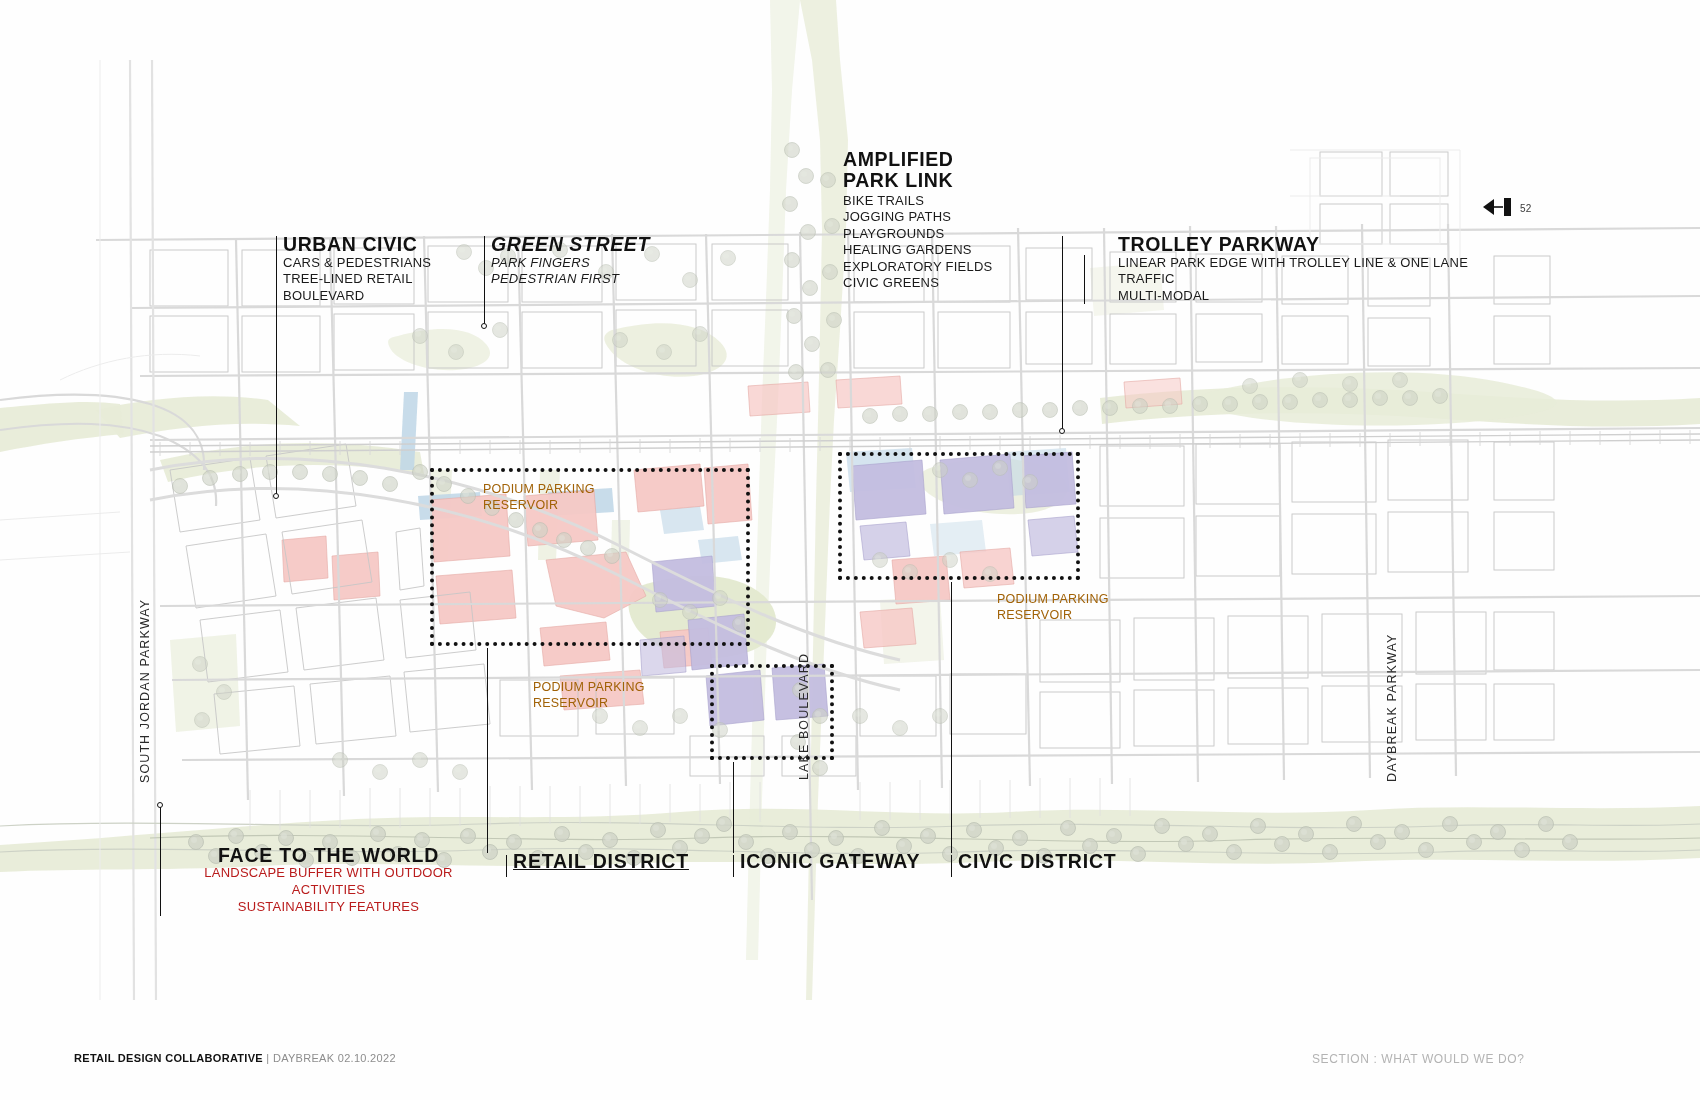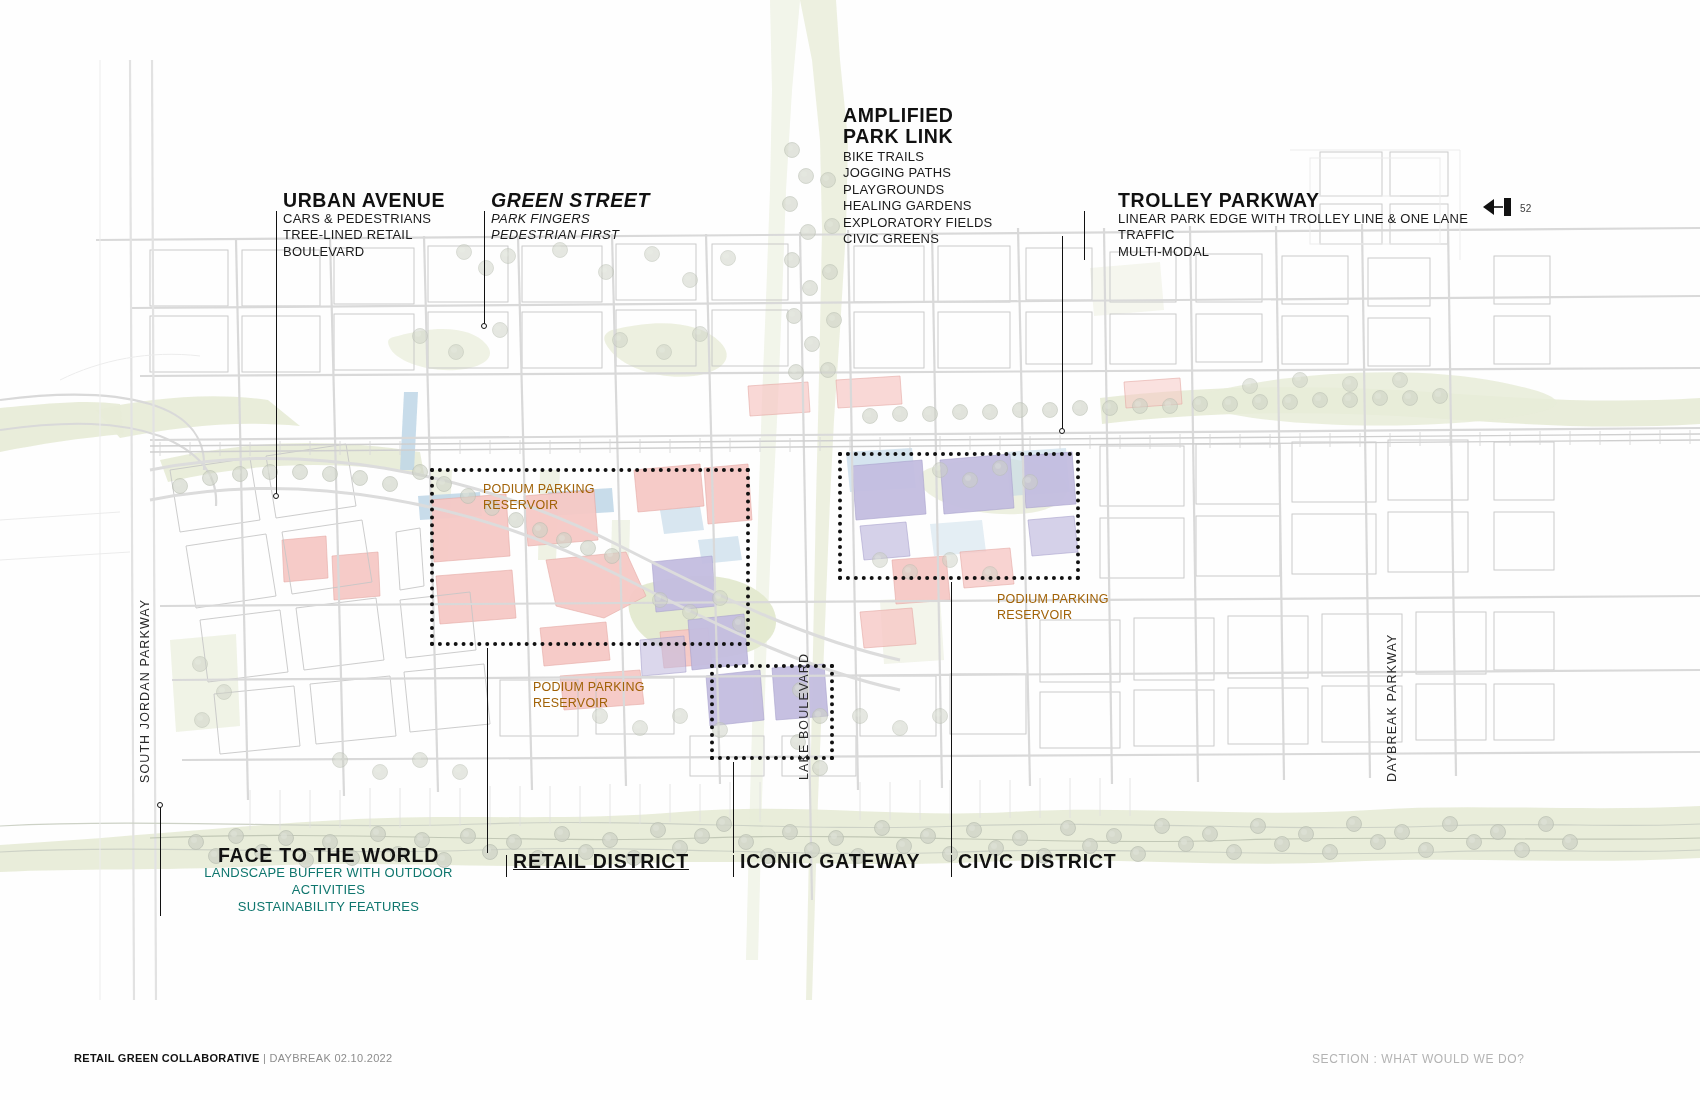--- a/index.html
+++ b/index.html
@@ -21,21 +21,21 @@
   }
 
   
   #map-layer {
     position: absolute;
     left: 0; top: 0; width: 1700px; height: 1100px;
   }
   #map-svg { display:block; width:1700px; height:1100px; }
 
   
-  .callout { position: absolute; }
+  .callout { position: absolute; margin-top: 44px; }
   .callout .ttl {
     font-weight: bold;
     font-size: 19.5px;
     letter-spacing: 0.6px;
     line-height: 1.08;
     color: #111;
     white-space: pre-line;
   }
   .callout .sub {
     font-size: 13px;
@@ -65,21 +65,21 @@
     background: #fff;
   }
 
   
   .blabel { position: absolute; padding-left: 7px; }
   .blabel .bar { position:absolute; left:0; top:2px; height:20px; width:1px; background:#111; }
   .blabel .ttl {
     font-weight: bold; font-size: 19.5px; letter-spacing: 0.8px; color:#111;
     line-height: 1.05; white-space: pre-line;
   }
-  .blabel .sub { font-size: 13px; letter-spacing:0.25px; line-height:1.3; color:#0f766e; white-space: pre-line;}
+  .blabel .sub { font-size: 13px; letter-spacing:0.25px; line-height:1.3; color:#b91c1c; white-space: pre-line;}
 
   
   .maptext {
     position: absolute;
     font-size: 12.5px;
     letter-spacing: 0.2px;
     line-height: 1.26;
     color: #a16207;
     white-space: pre-line;
   }
@@ -577,21 +577,21 @@
   </svg>
   </div>
 
   <div class="dbox" style="left:430px; top:468px; width:320px; height:178px;"></div>
   <div class="dbox" style="left:838px; top:452px; width:242px; height:128px;"></div>
   <div class="dbox" style="left:710px; top:664px; width:124px; height:96px;"></div>
 
 
   <div class="callout withbar" style="left:276px; top:190px; width:200px;">
     <span class="bar"></span>
-    <div class="ttl">URBAN AVENUE</div>
+    <div class="ttl">URBAN CIVIC</div>
     <div class="sub">CARS &amp; PEDESTRIANS
 TREE-LINED RETAIL BOULEVARD</div>
   </div>
   <div class="leader v" style="left:276px; top:236px; height:260px;"></div>
   <div class="dot" style="left:273px; top:493px;"></div>
 
   <div class="callout withbar" style="left:484px; top:190px; width:180px;font-style:italic;">
     <span class="bar"></span>
     <div class="ttl">GREEN STREET</div>
     <div class="sub">PARK FINGERS
@@ -661,19 +661,19 @@
   <div id="north-arrow">
     <svg width="36" height="22" viewBox="0 0 36 22" xmlns="http://www.w3.org/2000/svg">
       <path d="M2,11 L13,3 L13,19 Z" fill="#111"></path>
       <path d="M13,11 L22,11" stroke="#111" stroke-width="1.6"></path>
       <rect x="23" y="2" width="7" height="18" fill="#111"></rect>
     </svg>
   </div>
   <div id="page-number">52</div>
 
   <div id="footer-left">
-    <span class="b">RETAIL GREEN COLLABORATIVE</span>
+    <span class="b">RETAIL DESIGN COLLABORATIVE</span>
     <span class="g">|</span>
     <span class="g">DAYBREAK 02.10.2022</span>
   </div>
   <div id="footer-right">SECTION : WHAT WOULD WE DO?</div>
 
 </div>
 
 </body></html>

